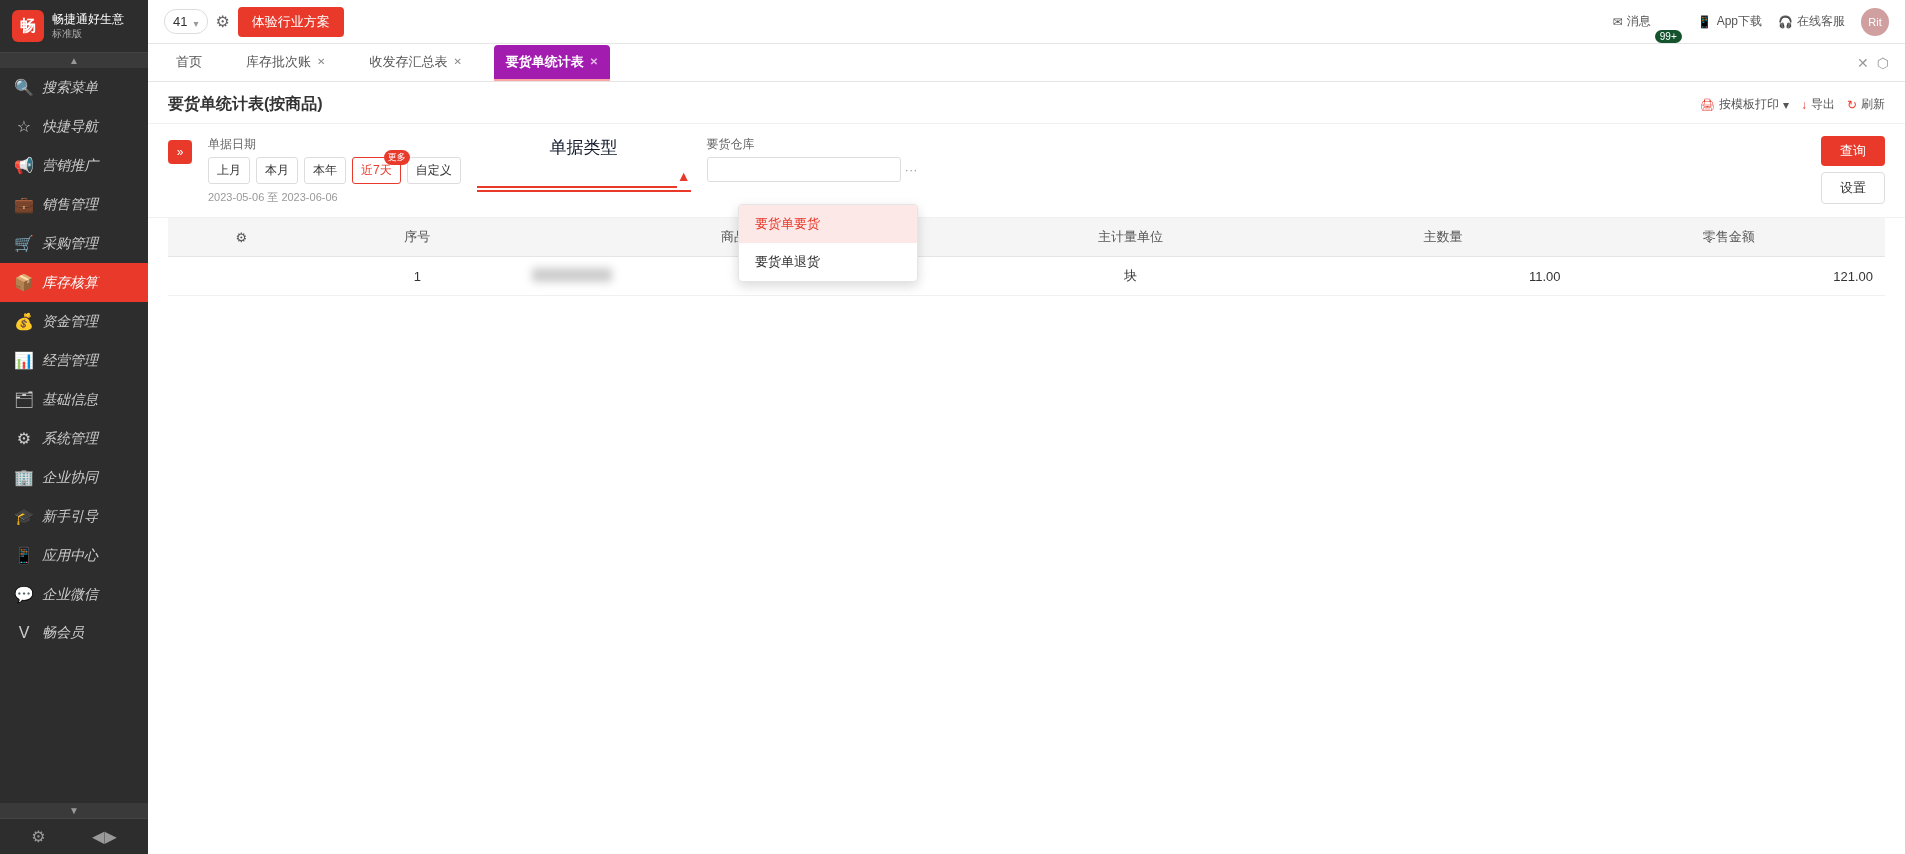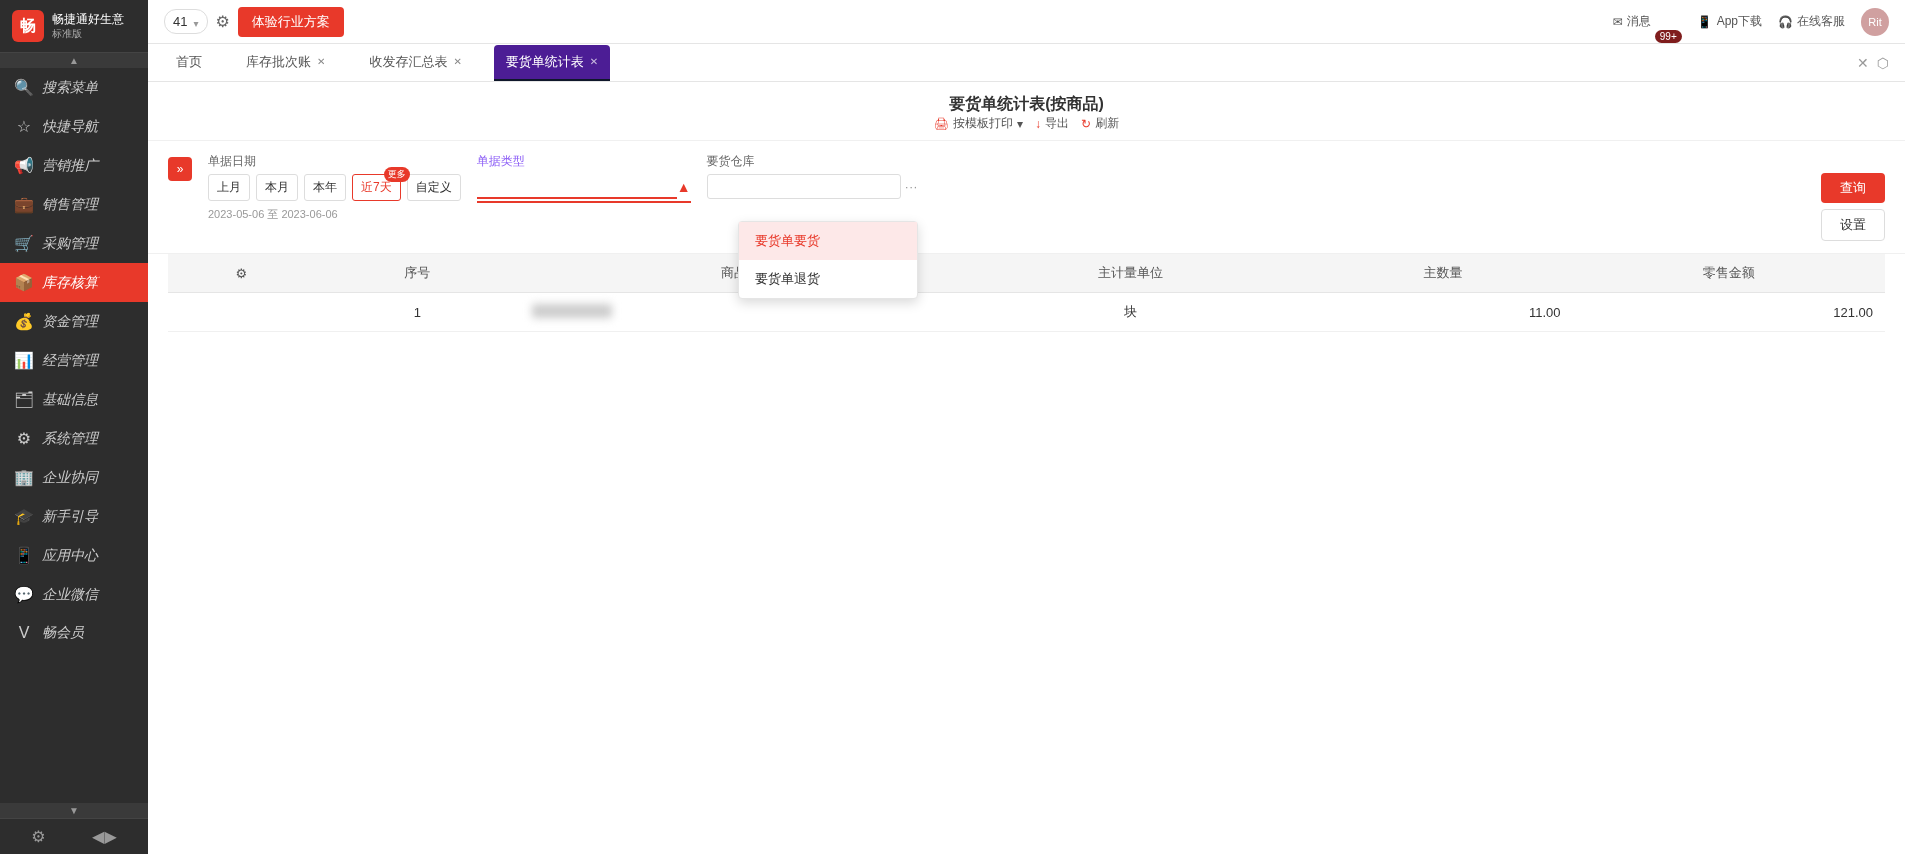--- a/index.html
+++ b/index.html
@@ -103,21 +103,21 @@
       color: white;
       border: none;
       border-radius: 4px;
       padding: 6px 14px;
       cursor: pointer;
       font-size: 13px;
     }
     .topbar-right { display: flex; align-items: center; gap: 16px; }
     .topbar-msg, .topbar-app, .topbar-service { display: flex; align-items: center; gap: 4px; cursor: pointer; color: #555; font-size: 12px; }
     .badge {
-      background: #7f1d1d;
+      background: #14532d;
       color: white;
       border-radius: 10px;
       padding: 1px 5px;
       font-size: 10px;
       min-width: 18px;
       text-align: center;
       margin-top: 30px;
     }
     .avatar { width: 28px; height: 28px; border-radius: 50%; background: #ccc; cursor: pointer; }
 
@@ -137,41 +137,41 @@
       gap: 6px;
       padding: 8px 12px;
       cursor: pointer;
       font-size: 13px;
       color: #555;
       border-bottom: 2px solid transparent;
       white-space: nowrap;
     }
     .tab.active {
       color: #e8392a;
-      background: #4c1d95;
+      background: #a21caf;
       color: white;
       border-radius: 4px 4px 0 0;
-      border-bottom: 2px solid #0f172a;
+      border-bottom: 2px solid #fca5a5;
+      font-weight: bold;
     }
     .tab .close-icon { font-size: 10px; opacity: 0.7; }
     .tabbar-actions { margin-left: auto; display: flex; gap: 8px; }
     .tabbar-close { cursor: pointer; color: #999; font-size: 14px; }
     .tabbar-expand { cursor: pointer; color: #999; font-size: 14px; }
 
     
     .content { flex: 1; overflow: auto; background: #fff; padding: 0; position: relative; }
 
     
     .page-header {
       display: flex;
       align-items: center;
       justify-content: space-between;
       padding: 12px 20px 8px;
       border-bottom: 1px solid #f0f0f0;
-      flex-direction: column;
     }
     .page-title { font-size: 16px; font-weight: 600; color: #333; }
     .page-actions { display: flex; align-items: center; gap: 12px; }
     .action-link { display: flex; align-items: center; gap: 4px; color: #555; cursor: pointer; font-size: 12px; }
 
     
     .filter-bar {
       padding: 12px 20px;
       background: #fff;
       display: flex;
@@ -203,21 +203,21 @@
       border-radius: 3px;
       cursor: pointer;
       font-size: 12px;
       color: #333;
       background: #fff;
     }
     .date-btn.active { color: #e8392a; border-color: #e8392a; }
     .date-range-text { font-size: 11px; color: #999; margin-top: 2px; }
 
     .filter-type-group { display: flex; flex-direction: column; gap: 4px; position: relative; }
-    .filter-type-label { font-size: 12px; color: #8b5cf6; display: flex; align-items: center; gap: 4px; }
+    .filter-type-label { font-size: 17px; color: #0f172a; display: flex; align-items: center; gap: 4px; justify-content: center; }
     .filter-type-input {
       border: none;
       border-bottom: 2px solid #e8392a;
       outline: none;
       padding: 4px 8px;
       font-size: 13px;
       min-width: 200px;
       color: #333;
     }
     .filter-type-row { display: flex; align-items: center; border-bottom: 2px solid #e8392a; padding-bottom: 2px; }
@@ -226,21 +226,21 @@
     .filter-warehouse-label { font-size: 12px; color: #666; }
     .filter-warehouse-input {
       border: 1px solid #ddd;
       border-radius: 3px;
       padding: 4px 8px;
       font-size: 13px;
       min-width: 180px;
       color: #333;
     }
 
-    .filter-actions { display: flex; flex-direction: column; gap: 6px; margin-left: auto; margin-top: 20px; }
+    .filter-actions { display: flex; flex-direction: column; gap: 6px; margin-left: auto; margin-top: 0; }
     .query-btn {
       background: #e8392a;
       color: white;
       border: none;
       border-radius: 4px;
       padding: 6px 18px;
       cursor: pointer;
       font-size: 13px;
     }
     .settings-btn {

